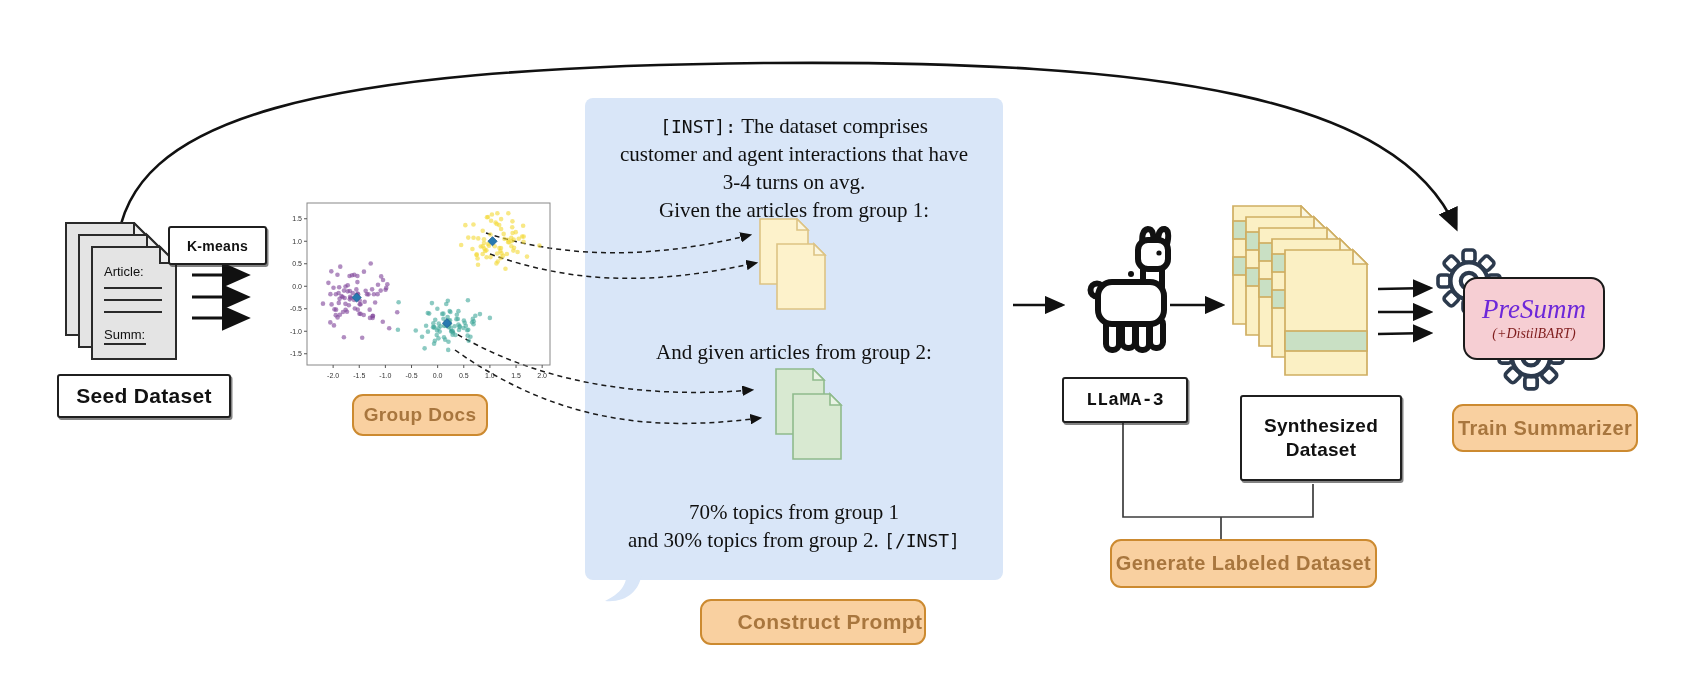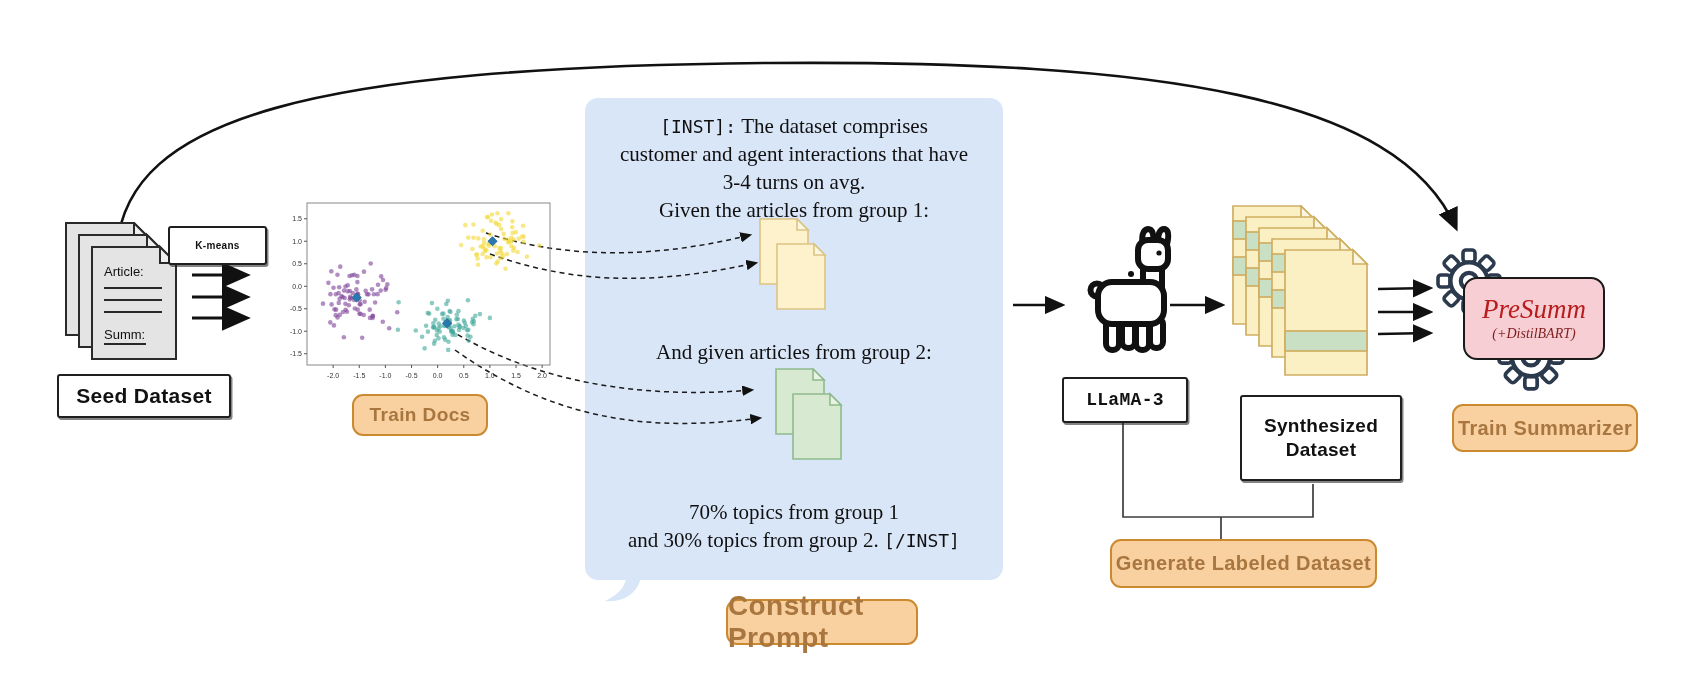--- a/index.html
+++ b/index.html
@@ -13,28 +13,28 @@
   
   .sketchbox{background:#fff;border:2.5px solid #1f1f1f;border-radius:3px;
              box-shadow:1.5px 2px 0 0 rgba(30,30,30,.55);
              display:flex;align-items:center;justify-content:center;text-align:center;
              color:#111;font-weight:600;letter-spacing:.3px;}
   
   .orangebtn{background:var(--accent-fill);border:2.5px solid var(--accent-border);
              border-radius:11px;display:flex;align-items:center;justify-content:center;
              color:var(--accent-text);font-weight:700;letter-spacing:.4px;}
   
-  #bubble{background:var(--bubble-blue);border-radius:13px;position:absolute;}
+  #bubble{background:var(--bubble-blue);border-radius:8px;position:absolute;}
   .ptext{position:absolute;left:0;width:100%;text-align:center;
          font-family:"Liberation Serif",serif;font-size:21px;color:#101010;white-space:nowrap;}
   .mono{font-family:"DejaVu Sans Mono",monospace;font-size:18px;}
   
   #presumm{background:var(--model-pink);border:2px solid #1a1a1a;border-radius:14px;
            display:flex;flex-direction:column;align-items:center;justify-content:center;}
-  #presumm .t1{font-family:"Liberation Serif",serif;font-style:italic;font-size:27px;color:#b91c1c;line-height:1;}
+  #presumm .t1{font-family:"Liberation Serif",serif;font-style:italic;font-size:27px;color:#6d28d9;line-height:1;}
   #presumm .t2{font-family:"Liberation Serif",serif;font-style:italic;font-size:14px;color:#7f1d1d;margin-top:3px;}
   svg text{font-family:"Liberation Sans",sans-serif;}
 </style>
 </head>
 <body>
 
 <div id="canvas">
 
   <div id="bubble" class="abs" style="left:585px;top:98px;width:418px;height:482px;">
     <div class="ptext" style="top:16px"><span class="mono">[INST]:</span>&nbsp;<span>The dataset comprises</span></div>
@@ -121,21 +121,21 @@
         <line x1="41" y1="66" x2="99" y2="66"></line>
         <line x1="41" y1="78" x2="99" y2="78"></line>
         <line x1="41" y1="90" x2="99" y2="90"></line>
         <line x1="41" y1="122" x2="83" y2="122"></line>
       </g>
     </g>
     <text x="41" y="54" font-family="Liberation Serif,serif" font-size="13" fill="#111">Article:</text>
     <text x="41" y="117" font-family="Liberation Serif,serif" font-size="13" fill="#111">Summ:</text>
   </svg>
 
-  <div class="abs l3 sketchbox" style="left:168px;top:226px;width:95px;height:35px;font-size:10px;">
+  <div class="abs l3 sketchbox" style="left:168px;top:226px;width:95px;height:35px;font-size:14px;">
       <span>K-means</span>
     </div>
 
   <div class="abs l3 sketchbox" style="left:57px;top:374px;width:170px;height:40px;font-size:21px;">
       <span>Seed Dataset</span>
     </div>
 
   <div class="abs l3" style="left:283px;top:198px;">
     <svg id="scatterSvg" width="272" height="192" viewBox="0 0 272 192">
         <rect x="24" y="5" width="243" height="162" fill="none" stroke="#888" stroke-width="1"></rect>
@@ -402,42 +402,42 @@
         <circle cx="228.23879772687303" cy="39.924089795298315" r="2.3" fill="#f3da3a" fill-opacity="0.62"></circle>
         <circle cx="216.42091916468962" cy="50.116888600337774" r="2.3" fill="#f3da3a" fill-opacity="0.62"></circle>
         <circle cx="182.34087522513175" cy="27.137073182181695" r="2.3" fill="#f3da3a" fill-opacity="0.62"></circle>
         <path d="M73.64516129032258,94.9 L78.24516129032257,99.5 L73.64516129032258,104.1 L69.04516129032258,99.5 Z" fill="#2779b0" stroke="#1c5d8f" stroke-width="0.8"></path>
         <path d="M164.0516129032258,120.55 L168.65161290322578,125.14999999999999 L164.0516129032258,129.75 L159.4516129032258,125.14999999999999 Z" fill="#2779b0" stroke="#1c5d8f" stroke-width="0.8"></path>
         <path d="M209.51612903225802,38.65 L214.11612903225802,43.25 L209.51612903225802,47.85 L204.91612903225803,43.25 Z" fill="#2779b0" stroke="#1c5d8f" stroke-width="0.8"></path>
       </svg>
   </div>
 
   <div class="abs l3 orangebtn" style="left:352px;top:394px;width:132px;height:38px;font-size:19px;">
-      <span>Train Docs</span>
+      <span>Group Docs</span>
     </div>
 
   <svg class="abs l3" style="left:757px;top:218px" width="74" height="96" viewBox="0 0 74 96">
     <g stroke="#ddc384" stroke-width="1.6" fill="#fdf2cb">
       <path d="M3,1 L40,1 L51,12 L51,66 L3,66 Z"></path>
         <path d="M40,1 L40,12 L51,12 Z" fill="#fbf6df"></path>
       <path d="M20,26 L57,26 L68,37 L68,91 L20,91 Z"></path>
         <path d="M57,26 L57,37 L68,37 Z" fill="#fbf6df"></path>
     </g>
   </svg>
 
   <svg class="abs l3" style="left:773px;top:368px" width="74" height="96" viewBox="0 0 74 96">
     <g stroke="#8fbb8c" stroke-width="1.6" fill="#d8e9d1">
       <path d="M3,1 L40,1 L51,12 L51,66 L3,66 Z"></path>
         <path d="M40,1 L40,12 L51,12 Z" fill="#e9f3e4"></path>
       <path d="M20,26 L57,26 L68,37 L68,91 L20,91 Z"></path>
         <path d="M57,26 L57,37 L68,37 Z" fill="#e9f3e4"></path>
     </g>
   </svg>
 
-  <div class="abs l3 orangebtn" style="left:726px;top:599px;width:188px;height:42px;font-size:28px;">
+  <div class="abs l3 orangebtn" style="left:700px;top:599px;width:188px;height:42px;font-size:21px;padding-left:34px;">
       <span>Construct Prompt</span>
     </div>
 
   <svg class="abs l3" style="left:1072px;top:222px" width="100" height="138" viewBox="0 0 100 138">
     <g fill="#ffffff" stroke="#111" stroke-width="6" stroke-linejoin="round" stroke-linecap="round">
       <path d="M71,26 Q68,8 76,7 Q83,7 81,24"></path>
       <path d="M86,24 Q85,6 93,7 Q99,9 94,26"></path>
       <circle cx="25" cy="68" r="6.5"></circle>
       <rect x="34" y="96" width="13" height="32" rx="6"></rect>
       <rect x="50" y="96" width="13" height="30" rx="6"></rect>

